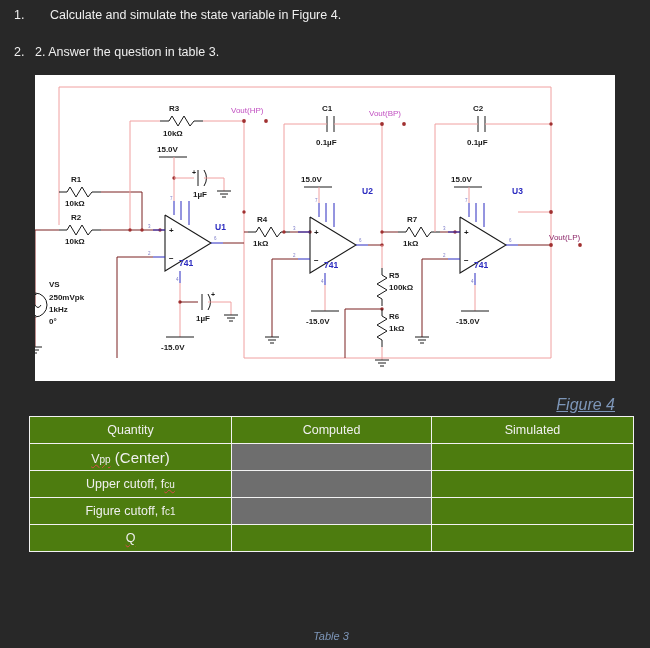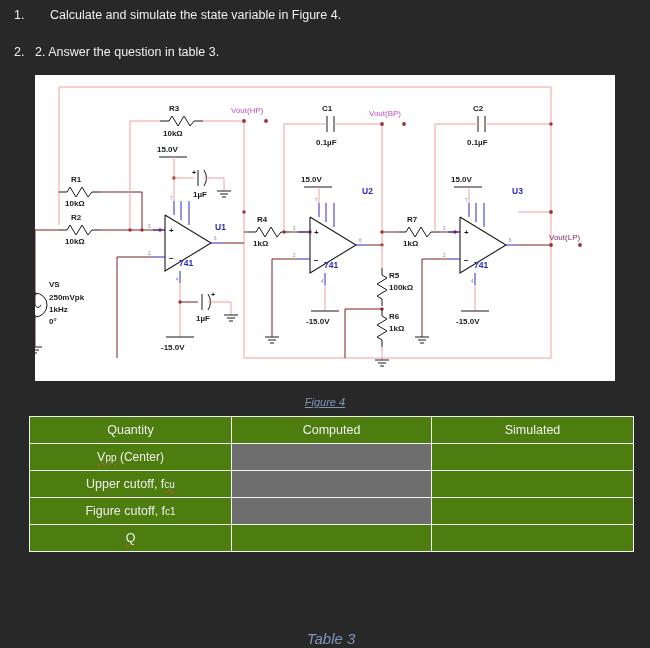--- a/index.html
+++ b/index.html
@@ -43,22 +43,22 @@
     height: 306px;
     background: #ffffff;
   }
   .schematic { display: block; }
 
   .fig-caption {
     position: absolute;
     left: 35px;
     top: 396px;
     width: 580px;
-    text-align: center;
-    font-size: 11px;
+    text-align: right;
+    font-size: 16px;
     font-style: italic;
     color: #7d96b8;
     text-decoration: underline;
   }
 
   
   .tbl-wrap {
     position: absolute;
     left: 29px;
     top: 416px;
@@ -79,36 +79,36 @@
     color: #f0f0f0;
     padding: 0 3px;
     background: #4d7c0f;
   }
   table.data col.c1 { width: 202px; }
   table.data col.c2 { width: 200px; }
   table.data col.c3 { width: 202px; }
   td.filled { background: #6e6e6e !important; }
 
   .sub { font-size: 10px; }
-  .small-paren { font-size: 12px; }
+  .small-paren { font-size: 15px; }
   .squiggle {
     text-decoration: underline;
     text-decoration-style: wavy;
     text-decoration-color: #d94a4a;
     text-decoration-thickness: 1px;
     text-underline-offset: 1px;
   }
 
   .tbl-caption {
     position: absolute;
     left: 29px;
     top: 630px;
     width: 604px;
     text-align: center;
-    font-size: 15px;
+    font-size: 11px;
     font-style: italic;
     color: #7d96b8;
   }
 
   
   .lbl { font-family: "Liberation Sans", sans-serif; font-size: 8px; font-weight: bold; fill: #1a1a1a; }
   .lbl-sm { font-family: "Liberation Sans", sans-serif; font-size: 7px; font-weight: bold; fill: #1a1a1a; }
   .lbl-node { font-family: "Liberation Sans", sans-serif; font-size: 8px; fill: #c14fc1; }
   .lbl-node2 { font-family: "Liberation Sans", sans-serif; font-size: 8px; fill: #8e2a6b; }
   .lbl-ic { font-family: "Liberation Sans", sans-serif; font-size: 8.5px; font-weight: bold; fill: #2b2bc0; }

